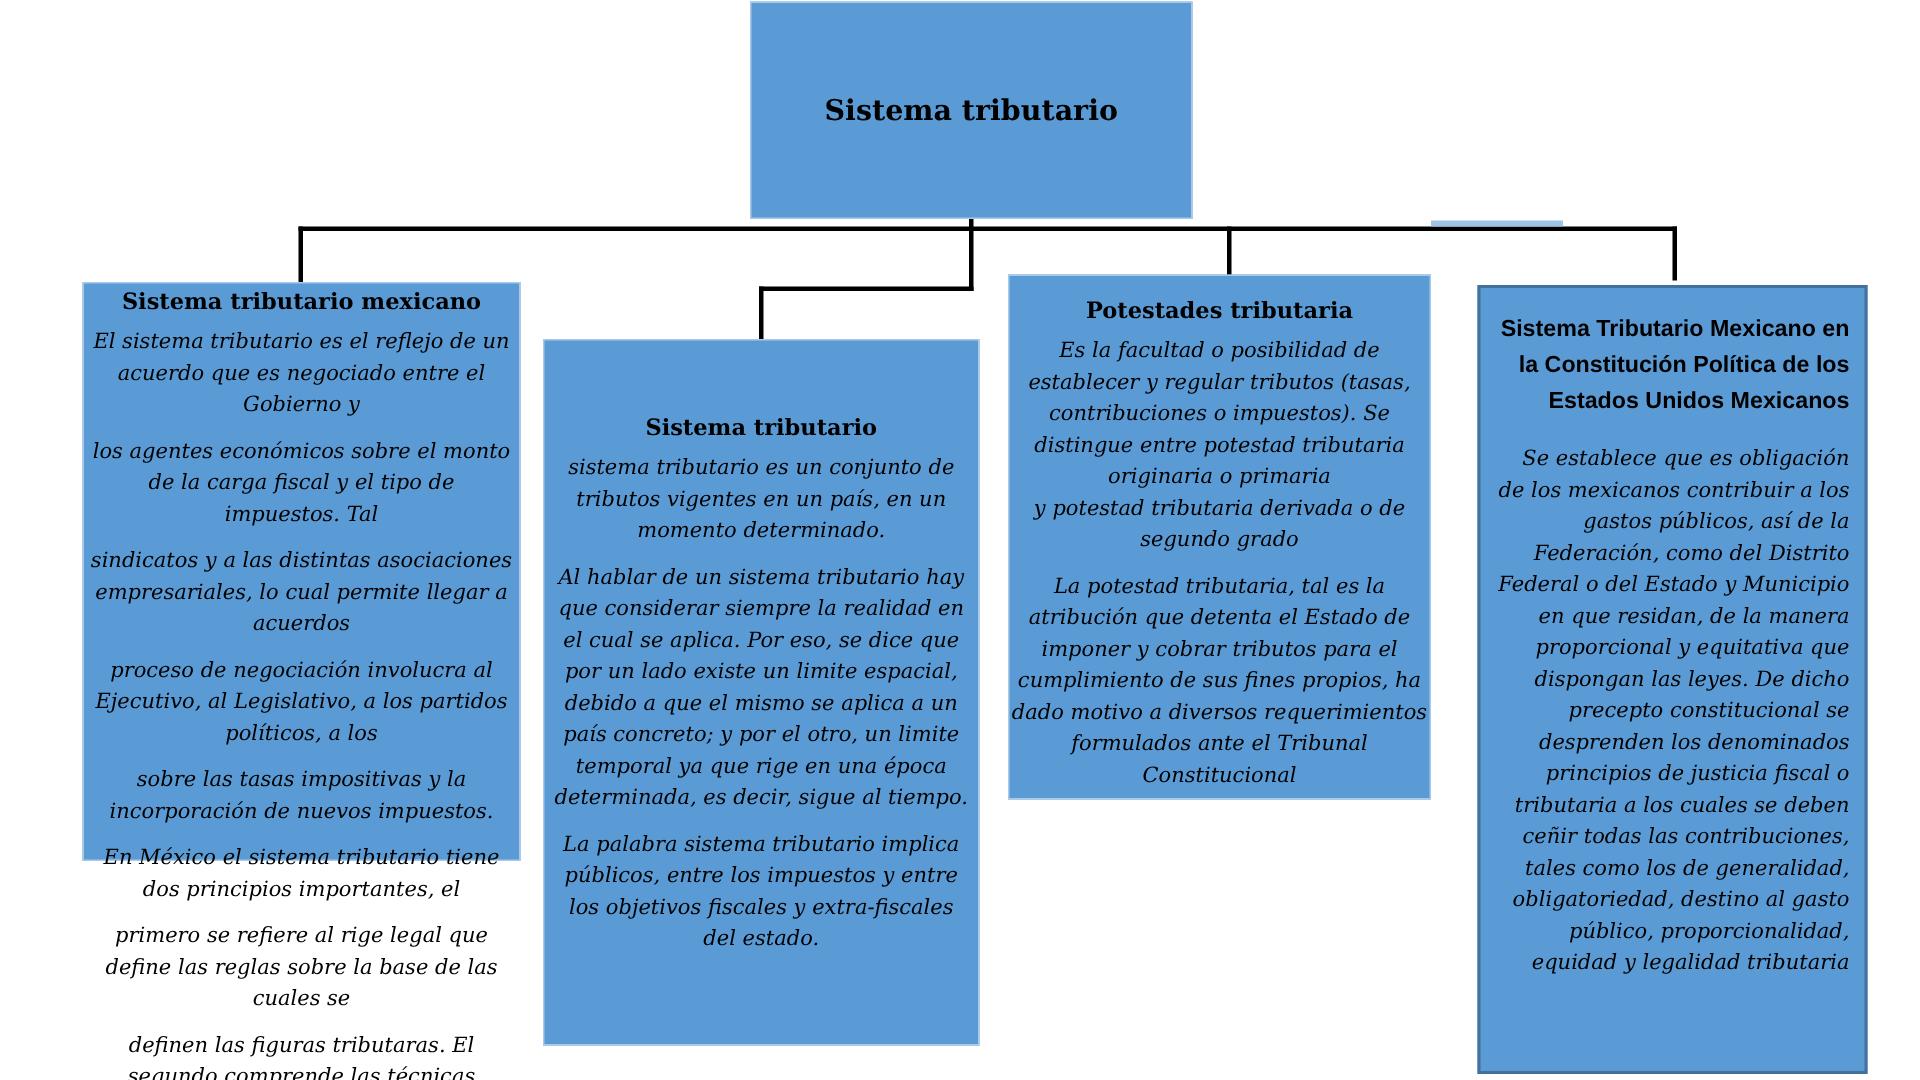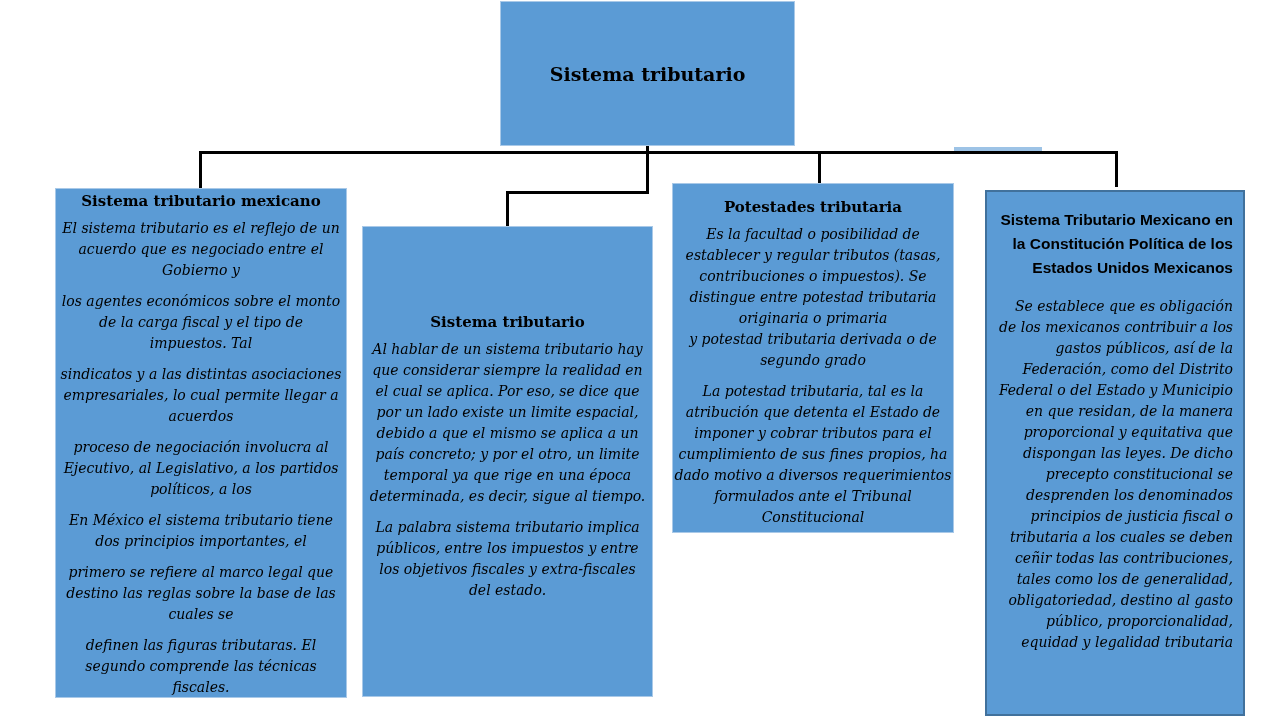--- a/index.html
+++ b/index.html
@@ -52,36 +52,38 @@
 <div class="connector" style="left:506px;top:191px;width:143px;height:3px;"></div>
 <div class="connector" style="left:506px;top:191px;width:3px;height:36px;"></div>
 <div class="connector" style="left:818px;top:151px;width:3px;height:33px;"></div>
 <div class="connector" style="left:1115px;top:151px;width:3px;height:36px;"></div>
 <div class="artifact" style="left:954px;top:147px;width:88px;height:4px;"></div>
 
 <div class="node root-node" id="node-root" style="left:500px;top:1px;width:295px;height:145px;">
   <span>Sistema tributario</span>
 </div>
 
-<div class="node" id="node-1" style="left:55px;top:188px;width:292px;height:510px;padding:3px 4px 0;">
+<div class="node" id="node-1" style="left:55px;top:188px;width:292px;height:386px;padding:3px 4px 0;">
   <div class="title">Sistema tributario mexicano</div>
   <div class="body">
       <p>El sistema tributario es el reflejo de un acuerdo que es negociado entre el Gobierno y</p>
       <p>los agentes económicos sobre el monto de la carga fiscal y el tipo de impuestos. Tal</p>
       <p>sindicatos y a las distintas asociaciones empresariales, lo cual permite llegar a acuerdos</p>
       <p>proceso de negociación involucra al Ejecutivo, al Legislativo, a los partidos políticos, a los</p>
+      <p>sobre las tasas impositivas y la incorporación de nuevos impuestos.</p>
       <p>En México el sistema tributario tiene dos principios importantes, el</p>
-      <p>primero se refiere al marco legal que destino las reglas sobre la base de las cuales se</p>
+      <p>primero se refiere al rige legal que define las reglas sobre la base de las cuales se</p>
       <p>definen las figuras tributaras. El segundo comprende las técnicas fiscales.</p>
     </div>
 </div>
 
 <div class="node" id="node-2" style="left:362px;top:226px;width:291px;height:471px;padding:0 6px;">
   <div class="title">Sistema tributario</div>
   <div class="body">
+      <p>sistema tributario es un conjunto de tributos vigentes en un país, en un momento determinado.</p>
       <p>Al hablar de un sistema tributario hay que considerar siempre la realidad en el cual se aplica. Por eso, se dice que por un lado existe un limite espacial, debido a que el mismo se aplica a un país concreto; y por el otro, un limite temporal ya que rige en una época determinada, es decir, sigue al tiempo.</p>
       <p>La palabra sistema tributario implica públicos, entre los impuestos y entre los objetivos fiscales y extra-fiscales del estado.</p>
     </div>
 </div>
 
 <div class="node" id="node-3" style="left:672px;top:183px;width:282px;height:350px;padding:14px 0 0;">
   <div class="title">Potestades tributaria</div>
   <div class="body">
       <p>Es la facultad o posibilidad de establecer y regular tributos (tasas, contribuciones o impuestos). Se distingue entre potestad tributaria originaria o primaria
 y potestad tributaria derivada o de segundo grado</p>

